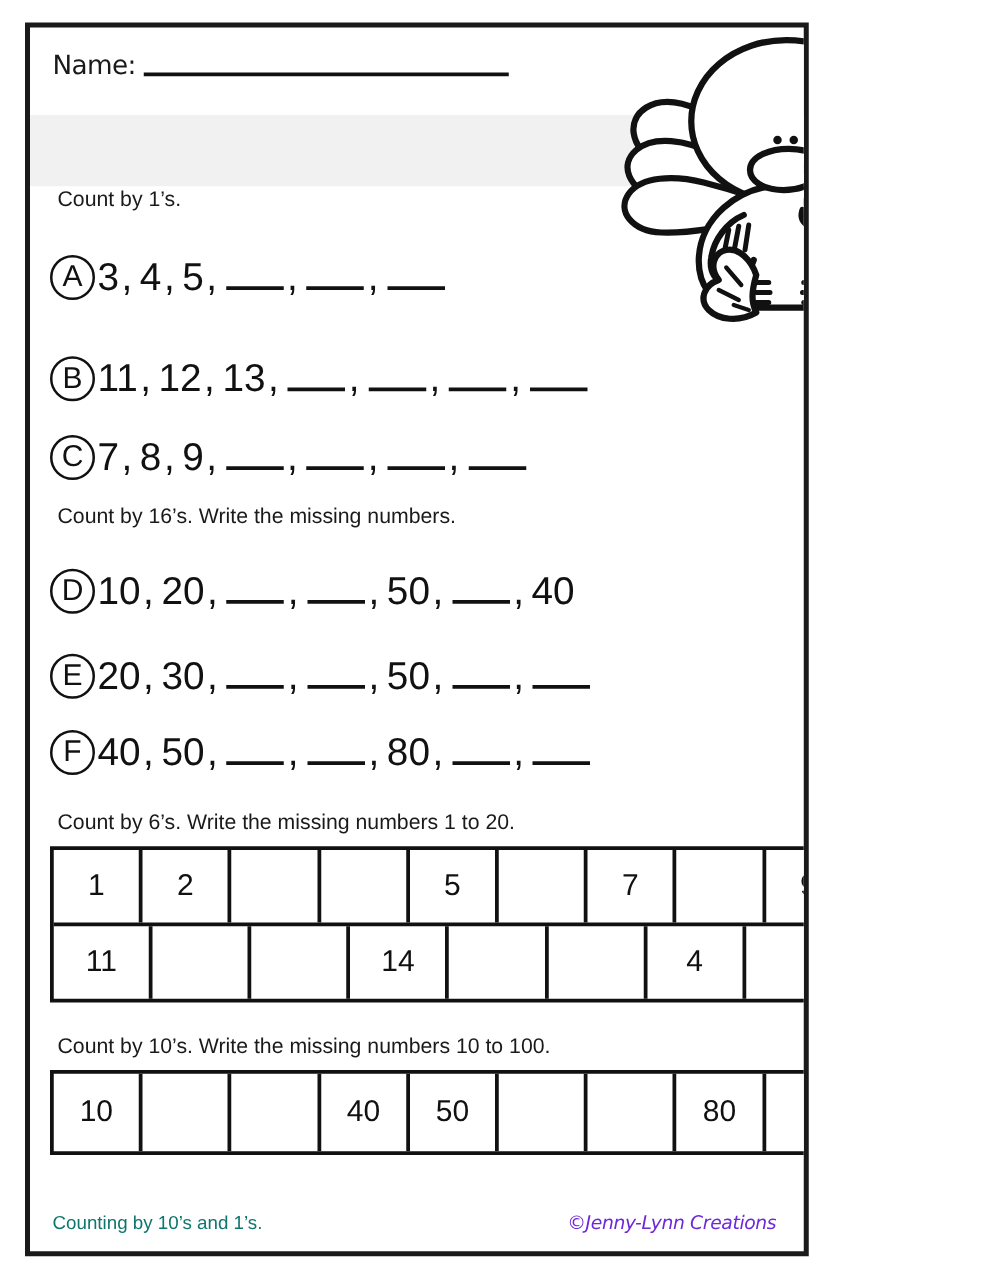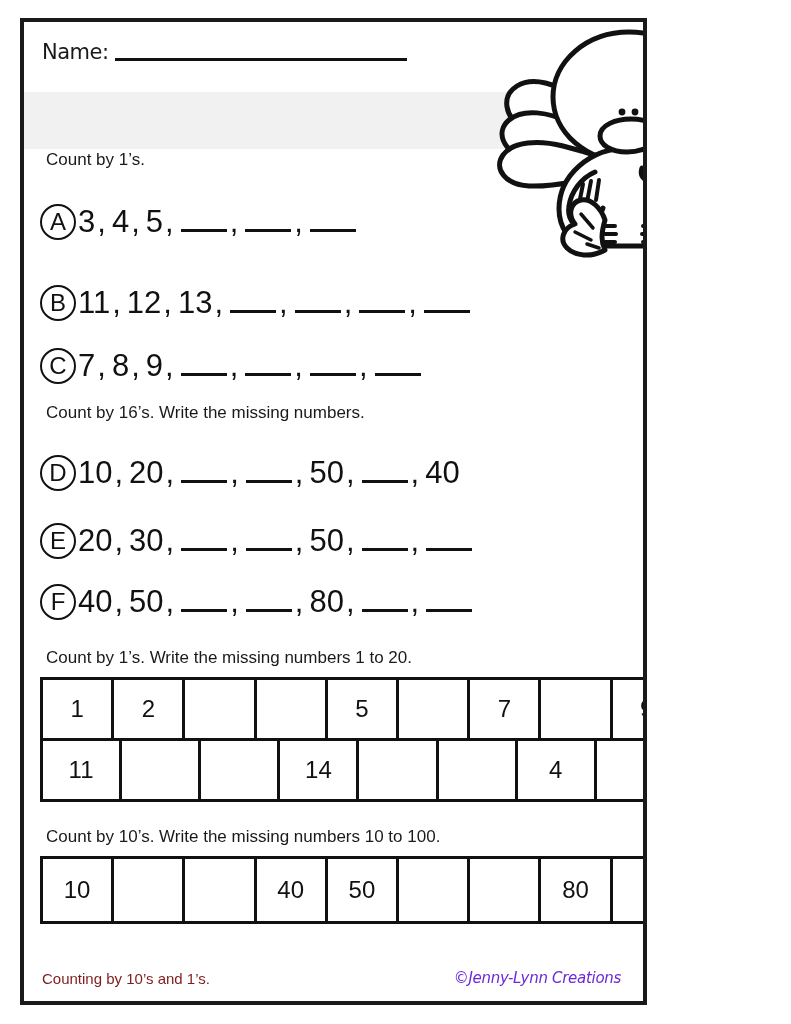--- a/index.html
+++ b/index.html
@@ -162,21 +162,21 @@
   }
   .cell + .cell { border-left: 3px solid #111111; }
 
   
   .footer-left {
     position: absolute;
     left: 18px;
     bottom: 14px;
     font-family: "Liberation Sans", sans-serif;
     font-size: 15px;
-    color: #7f1d1d;
+    color: #0f766e;
   }
   .footer-right {
     position: absolute;
     right: 22px;
     bottom: 14px;
     font-family: "DejaVu Sans", sans-serif;
     font-size: 15px;
     font-style: italic;
     color: #6d28d9;
     letter-spacing: -0.3px;
@@ -346,21 +346,21 @@
       <span class="blank"></span>
         <span class="comma">,</span>
       <span class="num">80</span>
         <span class="comma">,</span>
       <span class="blank"></span>
         <span class="comma">,</span>
       <span class="blank"></span>
     </span>
   </div>
 
-  <div class="instr" style="top:626px;">Count by 1’s. Write the missing numbers 1 to 20.</div>
+  <div class="instr" style="top:626px;">Count by 6’s. Write the missing numbers 1 to 20.</div>
 
   <div class="grid" style="top:655px; width:715px; height:125px;">
     <div class="grid-row">
       <div class="cell">1</div>
       <div class="cell">2</div>
       <div class="cell"></div>
       <div class="cell"></div>
       <div class="cell">5</div>
       <div class="cell"></div>
       <div class="cell">7</div>

